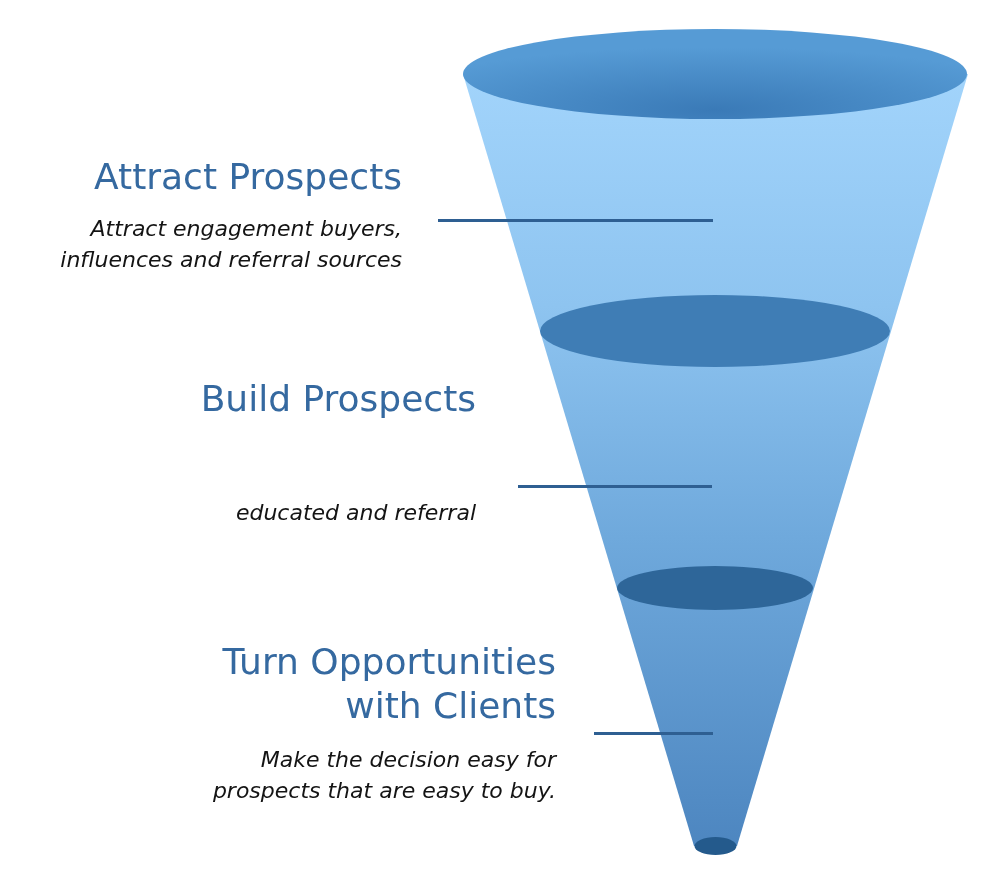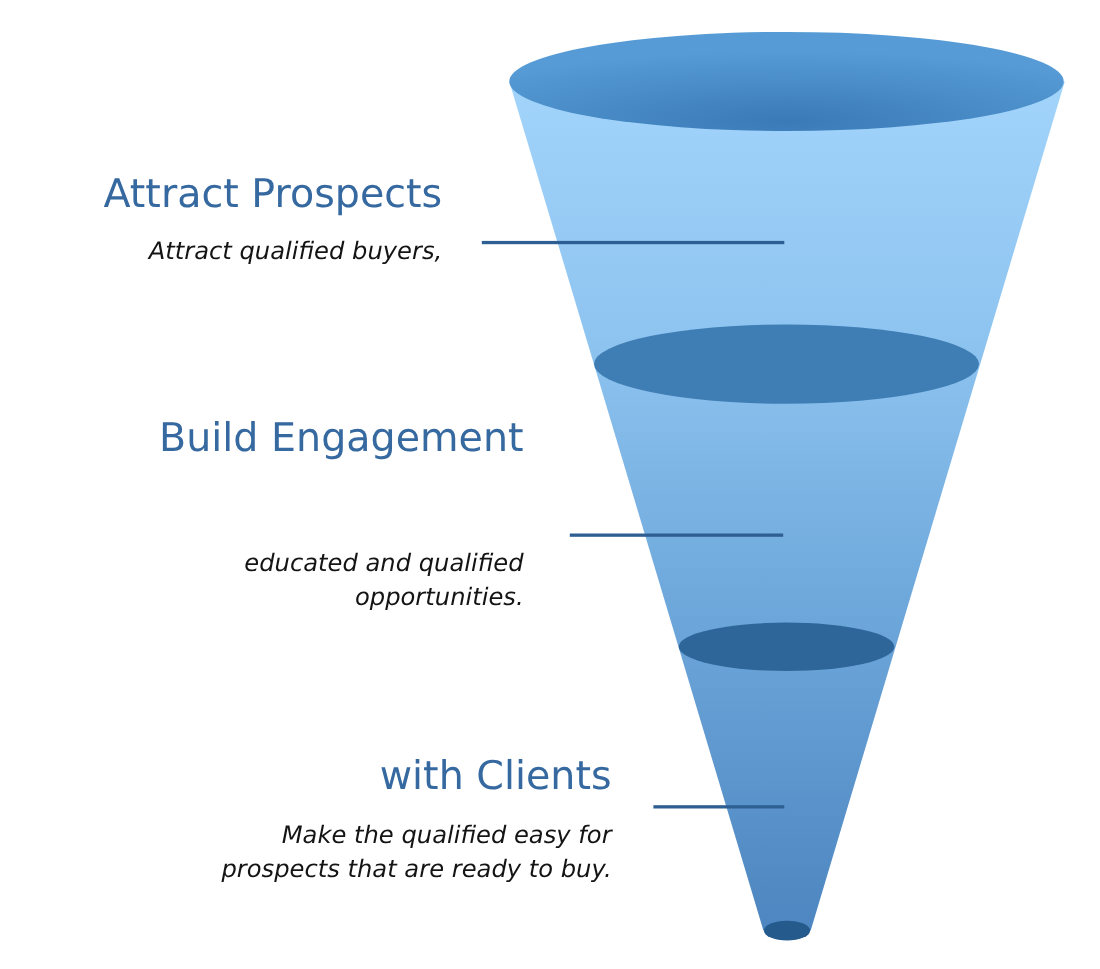--- a/index.html
+++ b/index.html
@@ -34,39 +34,39 @@
   </g>
   <ellipse cx="715" cy="74" rx="252" ry="45" fill="url(#topRim)"></ellipse>
   <ellipse cx="715" cy="331" rx="175" ry="36" fill="#3f7db5"></ellipse>
   <ellipse cx="715" cy="588" rx="98" ry="22" fill="#2e6699"></ellipse>
   <ellipse cx="715.5" cy="846" rx="21" ry="9" fill="#245a8c"></ellipse>
 </svg>
 
 <div class="block" style="right:598px; top:155px; width:420px;">
   <h2 class="title">Attract Prospects</h2>
   <p class="desc" style="margin-top:14px;">
-    <span>Attract qualified buyers,</span><br>
+    <span>Attract engagement buyers,</span><br>
+    <span>influences and referral sources</span>
   </p>
 </div>
 <div class="connector" style="left:438px; top:219px; width:275px;"></div>
 
 <div class="block" style="right:524px; top:377px; width:420px;">
-  <h2 class="title">Build Engagement</h2>
+  <h2 class="title">Build Prospects</h2>
   <p class="desc" style="margin-top:14px;">
     <br>
     <br>
-    <span>educated and qualified</span><br>
-    <span>opportunities.</span>
+    <span>educated and referral</span><br>
   </p>
 </div>
 <div class="connector" style="left:518px; top:485px; width:194px;"></div>
 
 <div class="block" style="right:444px; top:640px; width:440px;">
   <h2 class="title">
-    <br>
+    <span>Turn Opportunities</span><br>
     <span>with Clients</span>
   </h2>
   <p class="desc" style="margin-top:16px;">
-    <span>Make the qualified easy for</span><br>
-    <span>prospects that are ready to buy.</span>
+    <span>Make the decision easy for</span><br>
+    <span>prospects that are easy to buy.</span>
   </p>
 </div>
 <div class="connector" style="left:594px; top:732px; width:119px;"></div>
 
 </body></html>

